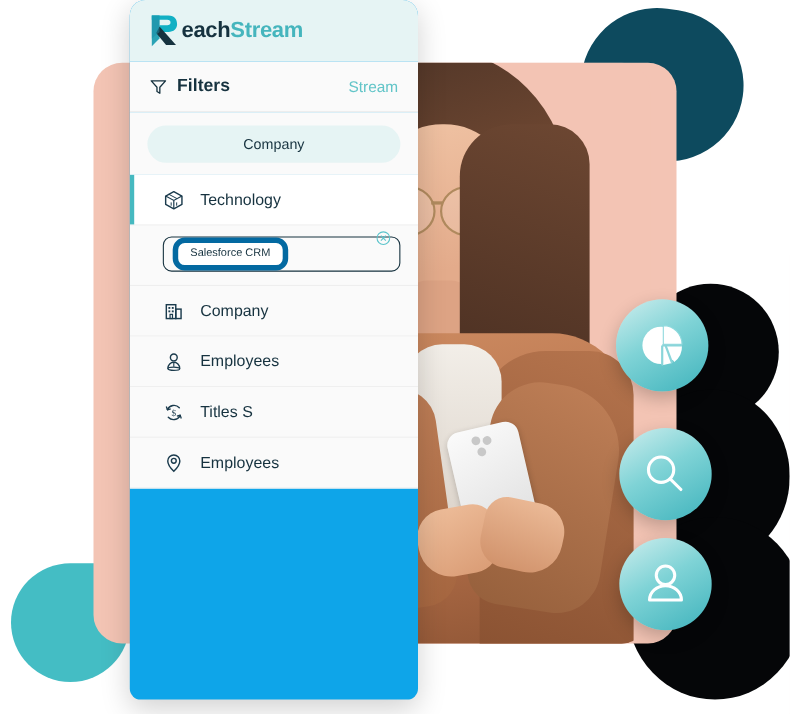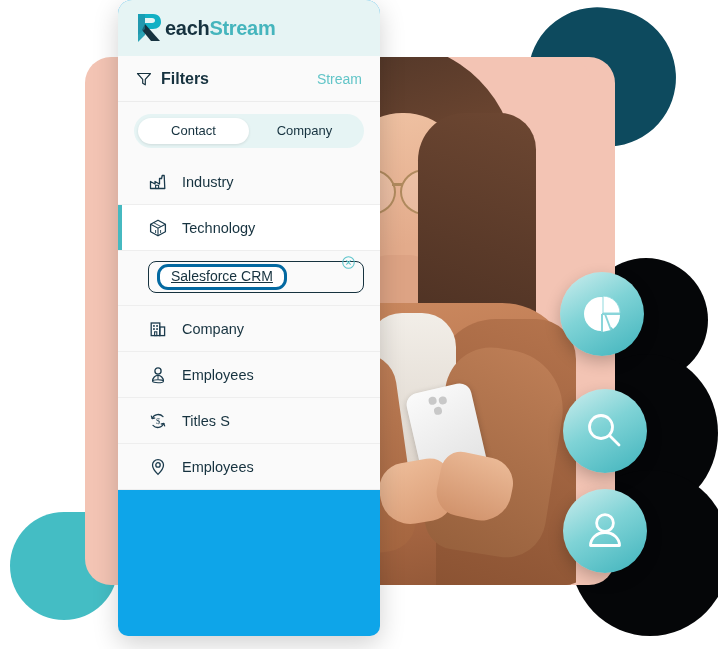--- a/index.html
+++ b/index.html
@@ -408,30 +408,29 @@
     border: 1px solid #16323f;
     border-radius: 8px;
     height: 32px;
     display: flex;
     align-items: center;
     padding-left: 8px;
     box-sizing: border-box;
     background: #fafafa;
   }
   .chip {
-    border: 3px solid #0369a1;
+    border: 5px solid #0369a1;
     border-radius: 11px;
     height: 20px;
     line-height: 19px;
     padding: 0 11px;
-    font-size: 14px;
+    font-size: 10px;
     color: #16323f;
     background: #ffffff;
     white-space: nowrap;
-    text-decoration: underline;
   }
   .chip-close {
     position: absolute;
     right: 8px;
     top: -6px;
     width: 13px;
     height: 13px;
   }
 
   
@@ -510,35 +509,27 @@
         <svg width="16" height="16" viewBox="0 0 16 16">
           <path d="M1.5 2.5 L14.5 2.5 L9.3 8.3 L9.3 13.8 L6.7 12.2 L6.7 8.3 Z" fill="none" stroke="#16323f" stroke-width="1.2" stroke-linejoin="round"></path>
         </svg>
         <span class="filters-title">Filters</span>
       </div>
       <span class="reset-link">Stream</span>
     </div>
 
     <div class="tabs-wrap">
       <div class="tabs">
-        <div class="tab active">Contact</div>
         <div class="tab">Company</div>
       </div>
     </div>
 
     <div class="filter-list">
 
 
-      <div class="filter-row">
-        <svg class="filter-icon" viewBox="0 0 20 20">
-          <path d="M2.5 16.5 V9.5 L7 12 V9.5 L11.5 12 V6.5 H13.6 L14.2 3.5 H16.2 L16.8 16.5 Z" fill="none" stroke="#1b3b4d" stroke-width="1.3" stroke-linejoin="round"></path>
-          <rect x="7.6" y="13.3" width="3" height="3.2" fill="none" stroke="#1b3b4d" stroke-width="1.1"></rect>
-        </svg>
-        <span class="filter-label">Industry</span>
-      </div>
 
       <div class="filter-row active">
         <svg class="filter-icon" viewBox="0 0 20 20">
           <path d="M10 2.2 L17.4 6.2 V13.8 L10 17.8 L2.6 13.8 V6.2 Z" fill="none" stroke="#1b3b4d" stroke-width="1.3" stroke-linejoin="round"></path>
           <path d="M2.6 6.2 L10 10.2 L17.4 6.2" fill="none" stroke="#1b3b4d" stroke-width="1.1"></path>
           <line x1="10" y1="10.2" x2="10" y2="17.8" stroke="#1b3b4d" stroke-width="1.1"></line>
           <line x1="5.4" y1="4.6" x2="13" y2="8.6" stroke="#1b3b4d" stroke-width="0.9"></line>
           <line x1="7.6" y1="12" x2="7.6" y2="15" stroke="#1b3b4d" stroke-width="0.9"></line>
           <line x1="12.6" y1="12" x2="12.6" y2="15" stroke="#1b3b4d" stroke-width="0.9"></line>
         </svg>

